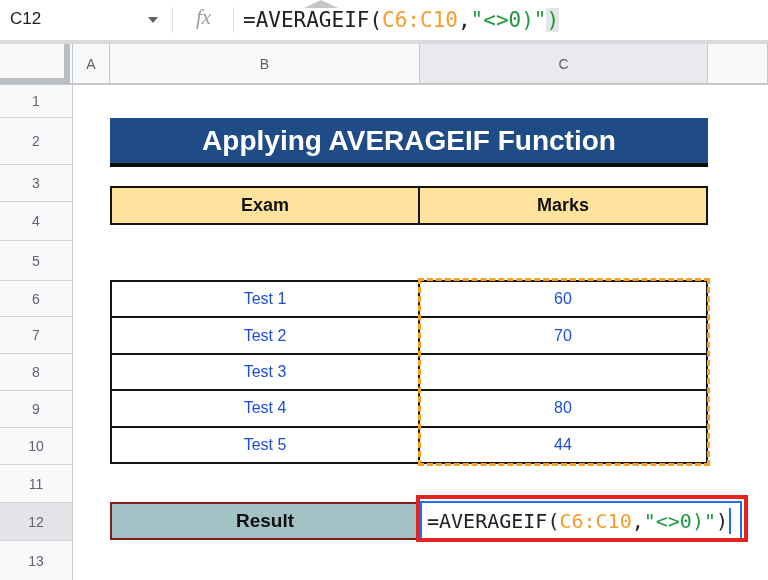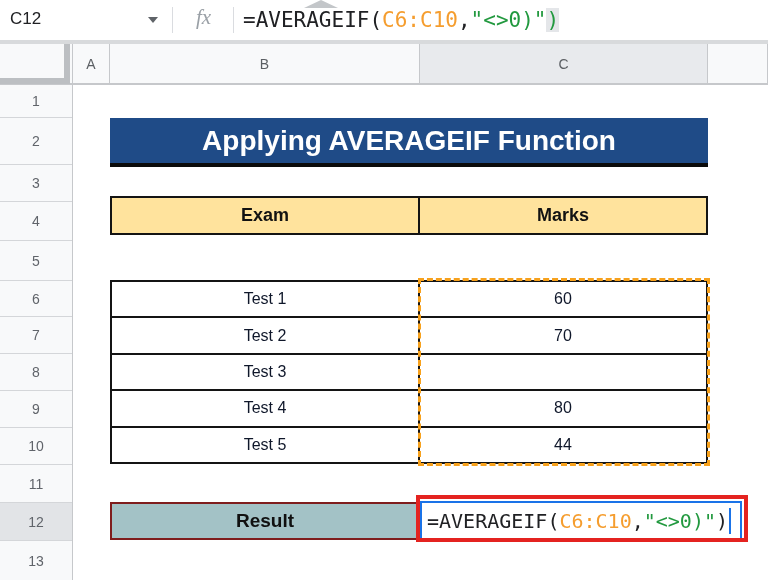--- a/index.html
+++ b/index.html
@@ -46,30 +46,30 @@
   .row-headers .rh { border-bottom:1px solid #d4d6d9; display:flex; align-items:center;
     justify-content:center; font-size:14px; color:#60646a; }
   .row-headers .rh.selected { background:#e2e4e7; }
 
   
   .banner { position:absolute; left:110px; top:118px; width:598px; height:49px;
     background:var(--banner-bg); border-bottom:4px solid #0b0b0b;
     display:flex; align-items:center; justify-content:center;
     color:#ffffff; font-size:28px; font-weight:bold; }
 
-  .theader { position:absolute; left:110px; top:196px; width:598px; height:39px;
+  .theader { position:absolute; left:110px; top:186px; width:598px; height:39px;
     background:#141414; padding:2px; display:grid; grid-template-columns:306px 1fr; gap:2px; }
   .theader .cell { background:var(--header-bg); display:flex; align-items:center;
     justify-content:center; font-weight:bold; font-size:18px; color:#121212; }
 
   .dtable { position:absolute; left:110px; top:280px; width:598px; height:184px;
     background:#141414; padding:2px; display:grid; grid-template-columns:306px 1fr;
     grid-auto-rows:1fr; gap:2px; }
   .dtable .cell { background:#ffffff; display:flex; align-items:center;
-    justify-content:center; font-size:16px; color:#0f172a; }
+    justify-content:center; font-size:16px; color:#1d4ed8; }
 
   .range-box { position:absolute; left:418px; top:278px; width:292px; height:188px;
     border:3px dashed var(--range-highlight); z-index:4; pointer-events:none; }
 
   .result-cell { position:absolute; left:110px; top:502px; width:310px; height:38px;
     background:var(--result-bg); border:2px solid #7f1d1d;
     display:flex; align-items:center; justify-content:center;
     font-weight:bold; font-size:19px; color:#101010; }
 
   .edit-box { position:absolute; left:420px; top:501px; width:322px; height:40px;

